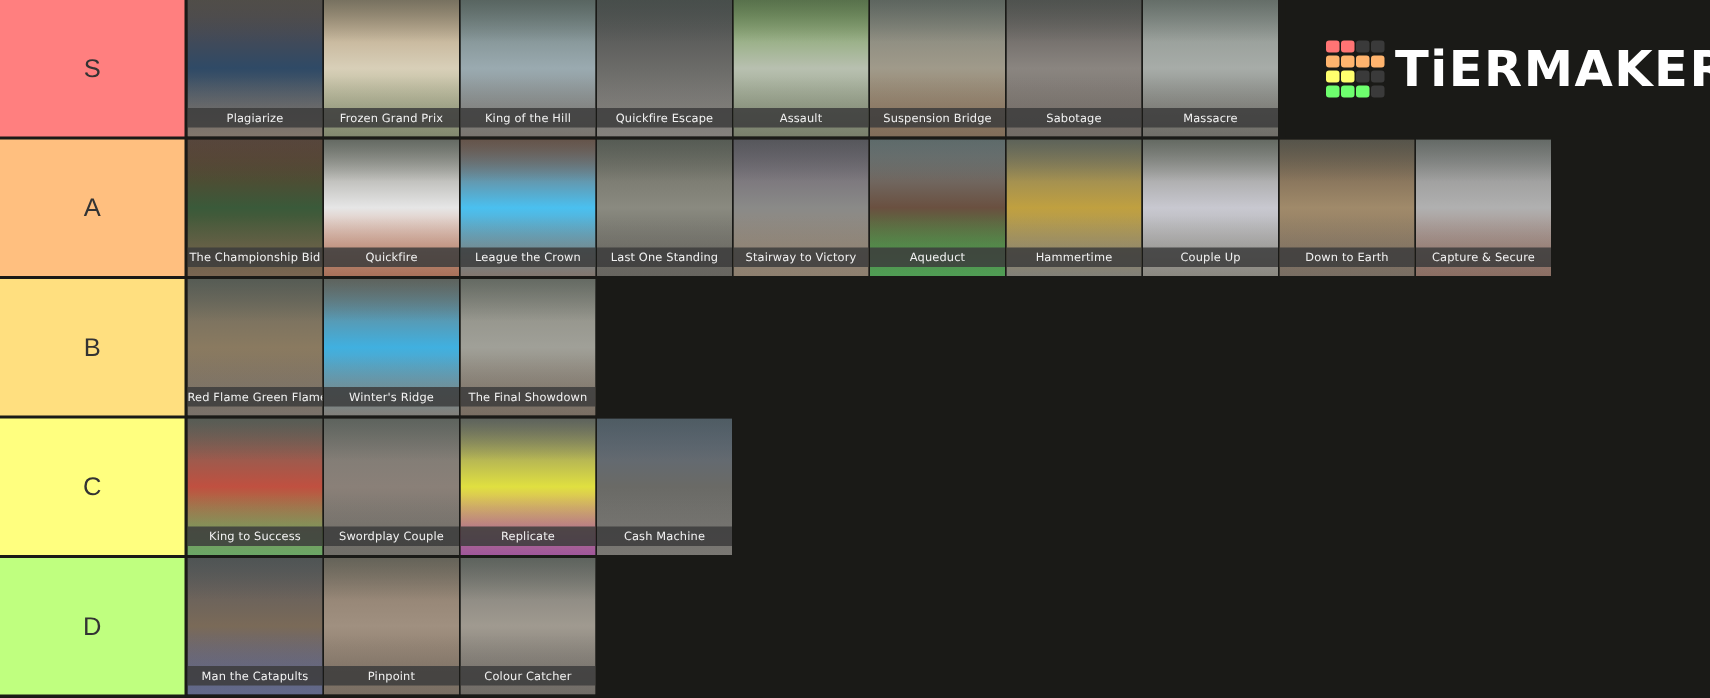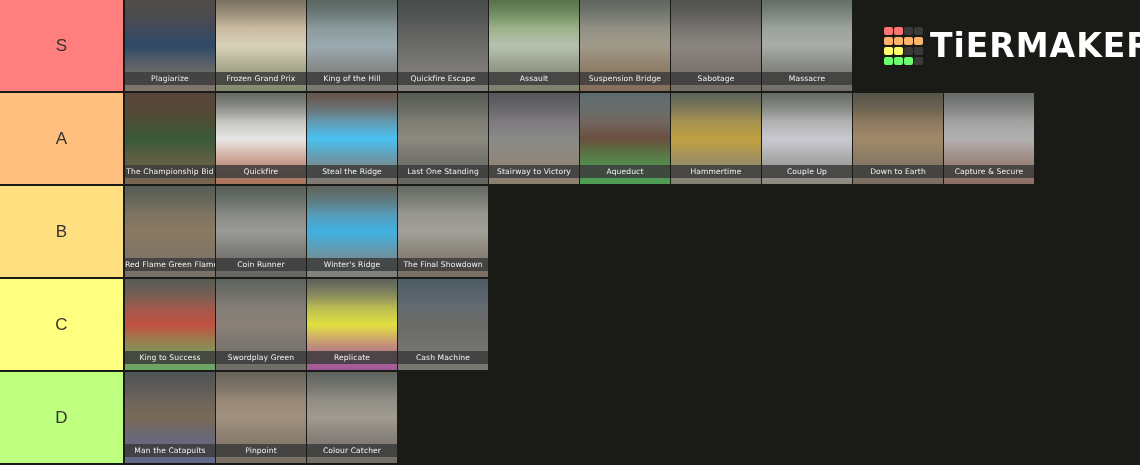--- a/index.html
+++ b/index.html
@@ -98,21 +98,21 @@
             <div class="arch"></div>
             <div class="floor"></div>
           </div>
           <div class="caption">Quickfire</div>
         </div>
         <div class="tile">
           <div class="thumb" style="background: linear-gradient(rgb(138, 90, 74) 0%, rgb(74, 192, 240) 50%, rgb(138, 122, 112) 100%);">
             <div class="arch"></div>
             <div class="floor"></div>
           </div>
-          <div class="caption">Steal the Ridge</div>
+          <div class="caption">League the Crown</div>
         </div>
         <div class="tile">
           <div class="thumb" style="background: linear-gradient(rgb(106, 106, 96) 0%, rgb(138, 138, 128) 50%, rgb(90, 90, 84) 100%);">
             <div class="arch"></div>
             <div class="floor"></div>
           </div>
           <div class="caption">Last One Standing</div>
         </div>
         <div class="tile">
           <div class="thumb" style="background: linear-gradient(rgb(106, 96, 112) 0%, rgb(138, 138, 136) 50%, rgb(160, 138, 112) 100%);">
@@ -162,27 +162,20 @@
       <div class="tier-label" style="background: rgb(255, 223, 127);">B</div>
       <div class="tier-items">
         <div class="tile">
           <div class="thumb" style="background: linear-gradient(rgb(106, 106, 96) 0%, rgb(138, 122, 96) 50%, rgb(122, 112, 102) 100%);">
             <div class="arch"></div>
             <div class="floor"></div>
           </div>
           <div class="caption">Red Flame Green Flame</div>
         </div>
         <div class="tile">
-          <div class="thumb" style="background: linear-gradient(rgb(106, 112, 106) 0%, rgb(154, 154, 150) 50%, rgb(90, 90, 88) 100%);">
-            <div class="arch"></div>
-            <div class="floor"></div>
-          </div>
-          <div class="caption">Coin Runner</div>
-        </div>
-        <div class="tile">
           <div class="thumb" style="background: linear-gradient(rgb(122, 122, 116) 0%, rgb(64, 176, 224) 50%, rgb(138, 138, 132) 100%);">
             <div class="arch"></div>
             <div class="floor"></div>
           </div>
           <div class="caption">Winter's Ridge</div>
         </div>
         <div class="tile">
           <div class="thumb" style="background: linear-gradient(rgb(138, 138, 128) 0%, rgb(160, 160, 152) 50%, rgb(122, 106, 90) 100%);">
             <div class="arch"></div>
             <div class="floor"></div>
@@ -199,21 +192,21 @@
             <div class="arch"></div>
             <div class="floor"></div>
           </div>
           <div class="caption">King to Success</div>
         </div>
         <div class="tile">
           <div class="thumb" style="background: linear-gradient(rgb(122, 122, 116) 0%, rgb(138, 128, 120) 50%, rgb(106, 106, 100) 100%);">
             <div class="arch"></div>
             <div class="floor"></div>
           </div>
-          <div class="caption">Swordplay Green</div>
+          <div class="caption">Swordplay Couple</div>
         </div>
         <div class="tile">
           <div class="thumb" style="background: linear-gradient(rgb(122, 122, 114) 0%, rgb(224, 224, 64) 50%, rgb(192, 64, 192) 100%);">
             <div class="arch"></div>
             <div class="floor"></div>
           </div>
           <div class="caption">Replicate</div>
         </div>
         <div class="tile">
           <div class="thumb" style="background: linear-gradient(rgb(90, 106, 128) 0%, rgb(106, 106, 102) 50%, rgb(122, 122, 118) 100%);">

